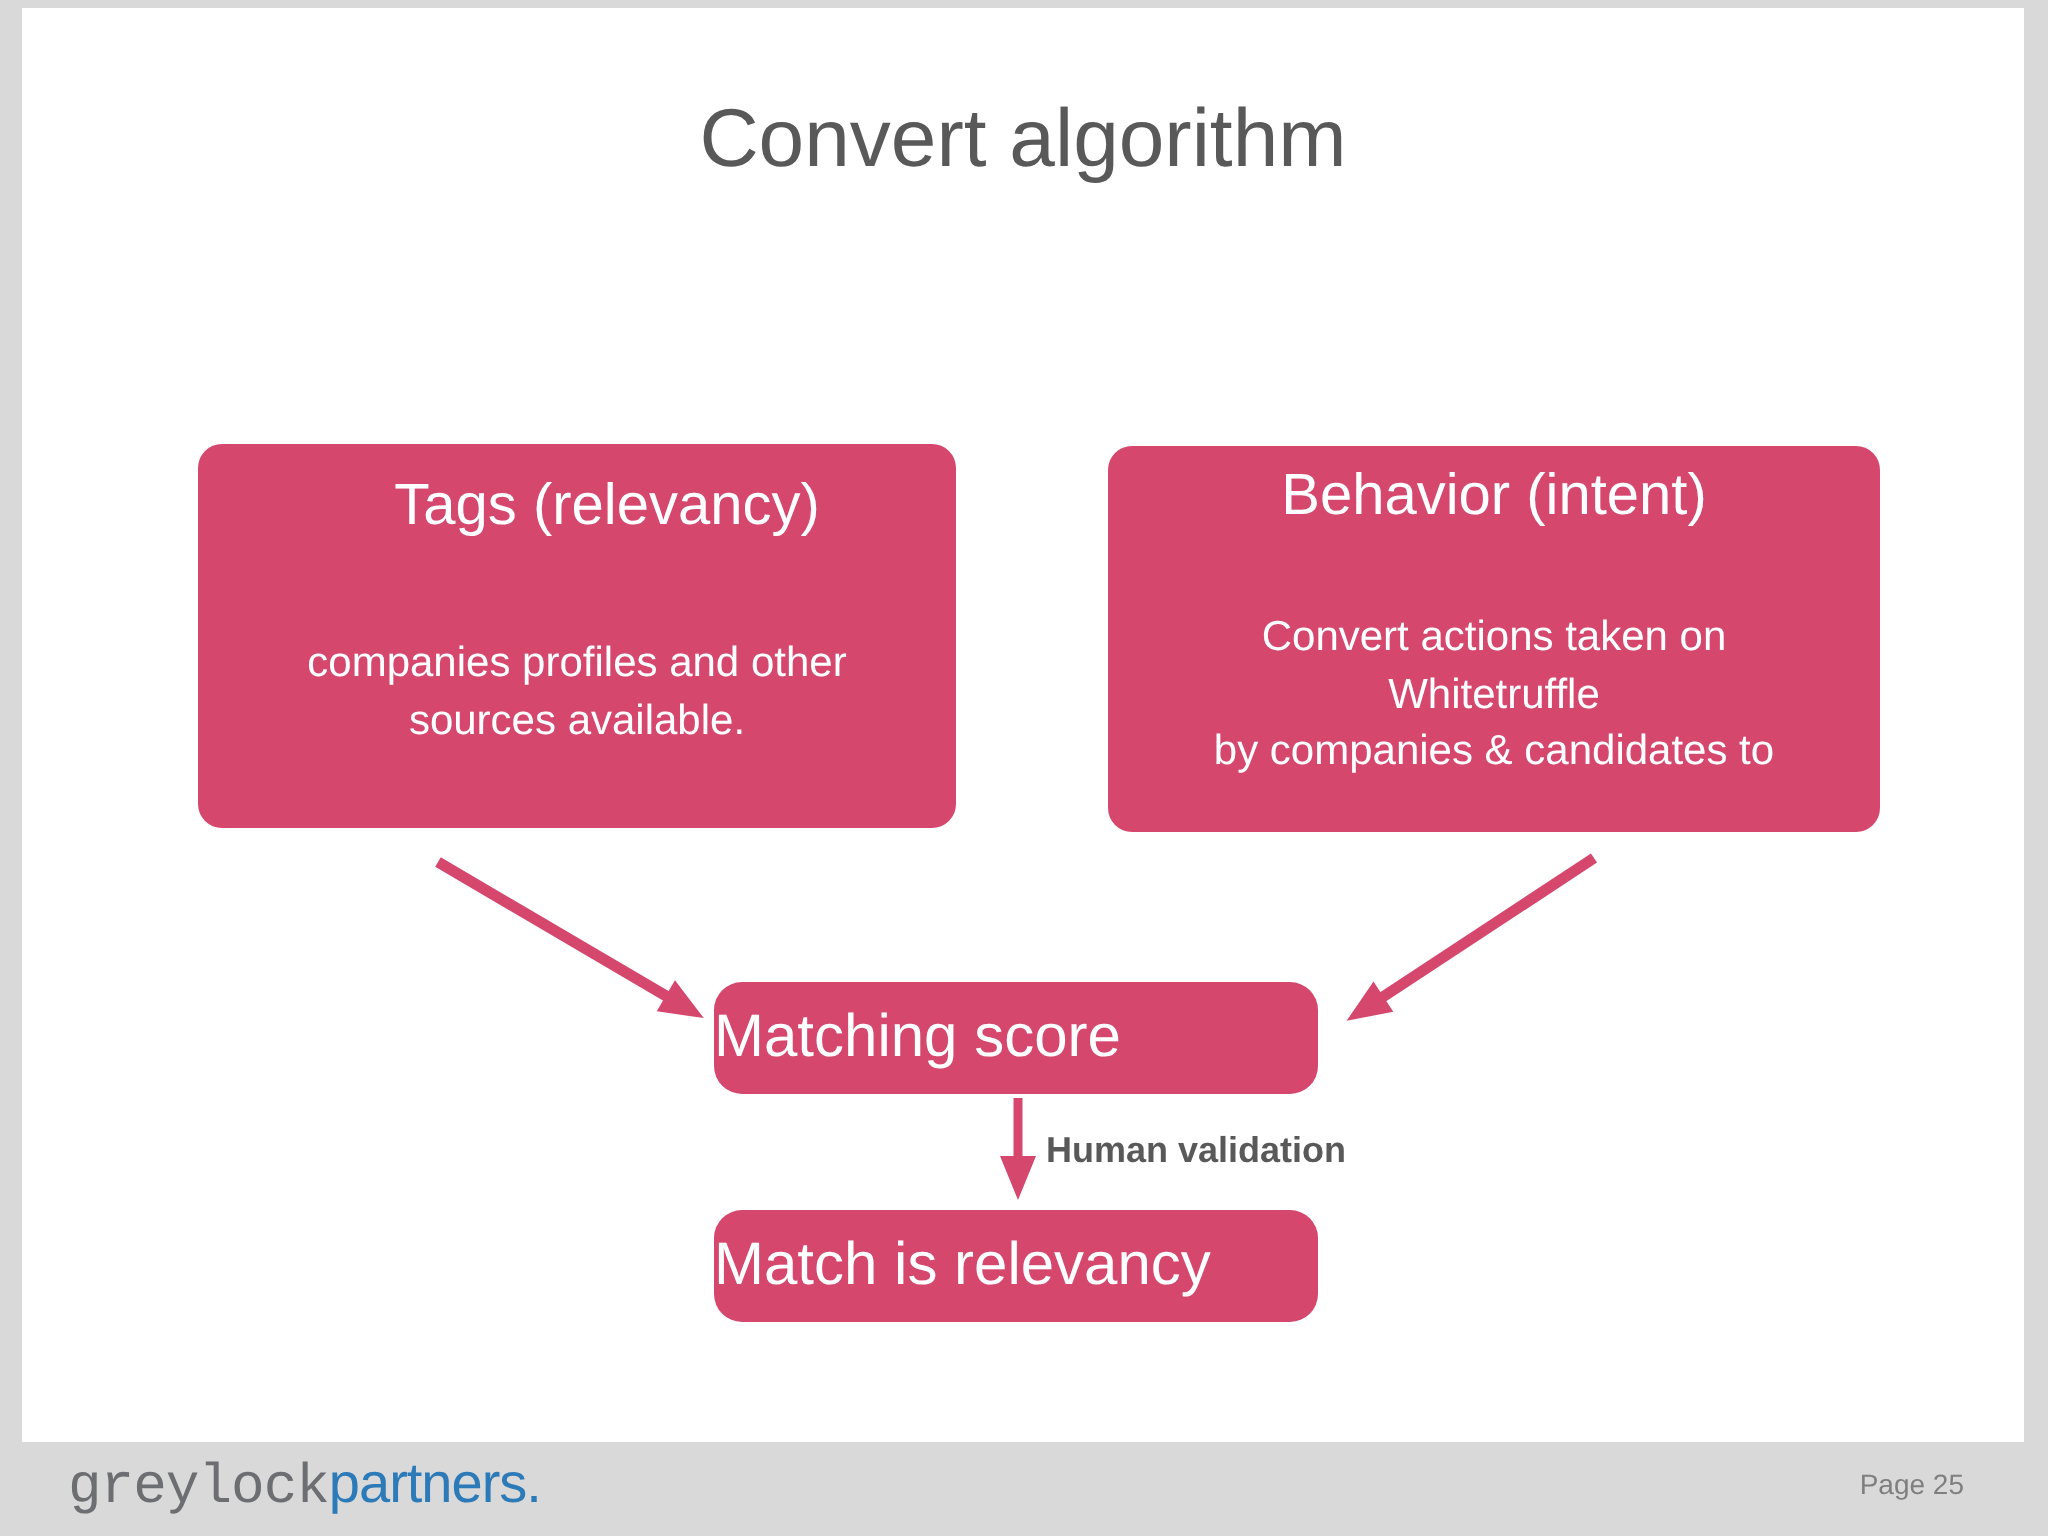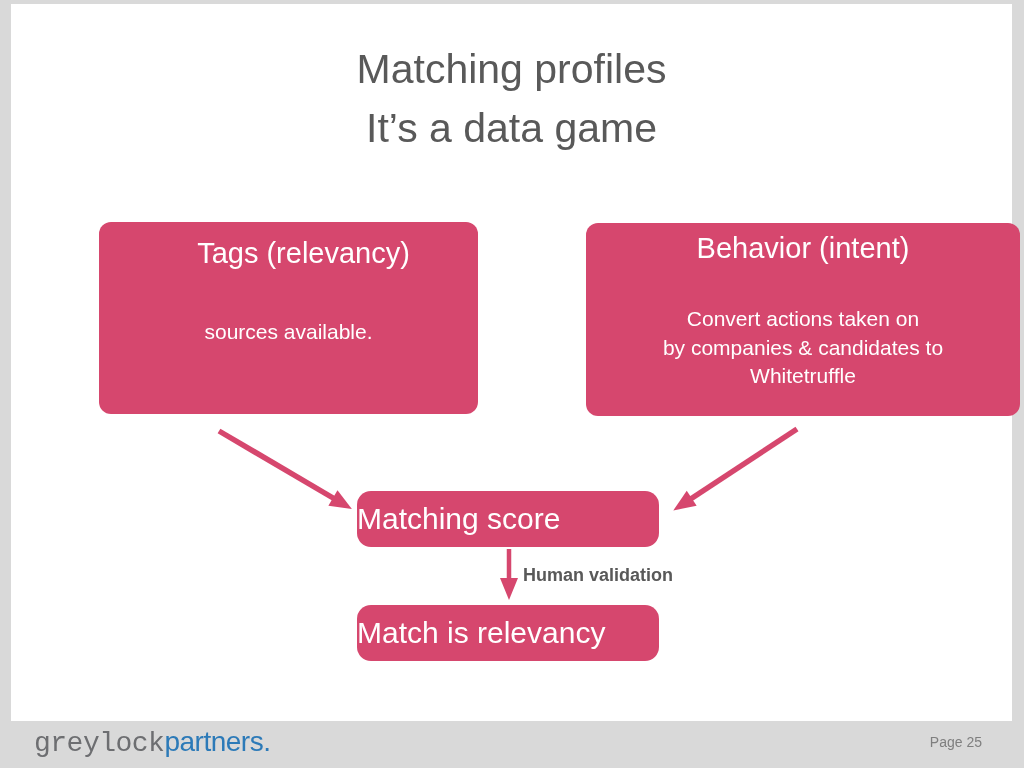--- a/index.html
+++ b/index.html
@@ -15,21 +15,21 @@
   .title {
     position: absolute; left: 11px; top: 40px; width: 1001px;
     text-align: center; font-size: 41px; line-height: 59px;
     color: var(--title-gray, #595959);
   }
   .pink-box {
     position: absolute; background: var(--pink, #d6476e); color: #ffffff;
     border-radius: 12px; text-align: center; overflow: hidden;
   }
   #box-tags { left: 99px; top: 222px; width: 379px; height: 192px; }
-  #box-behavior { left: 554px; top: 223px; width: 434px; height: 193px; margin-left: 32px; }
+  #box-behavior { left: 554px; top: 223px; width: 386px; height: 193px; }
   .box-title { font-size: 29px; line-height: 34px; }
   #box-tags .box-title { margin-top: 14px; margin-left: 30px; }
   #box-behavior .box-title { margin-top: 8px; }
   .box-body { font-size: 21px; line-height: 28.5px; }
   #box-tags .box-body { margin-top: 48px; }
   #box-behavior .box-body { margin-top: 40px; }
   .small-box {
     position: absolute; left: 357px; width: 302px; height: 56px;
     background: var(--pink, #d6476e); border-radius: 14px; color: #ffffff;
     font-size: 30px; line-height: 56px; text-align: left;
@@ -53,37 +53,37 @@
     position: absolute; right: 42px; top: 734px;
     font-size: 14px; color: var(--page-gray, #7f7f7f);
   }
 </style>
 </head>
 <body>
 
 <div class="slide-bg"></div>
 
 <div class="title">
-  <div>Matching profiles</div>
-  <div>It’s a data game</div>
+  <div>Convert algorithm</div>
 </div>
 
 <div class="pink-box" id="box-tags">
   <div class="box-title">Tags (relevancy)</div>
   <div class="box-body">
+    <div>companies profiles and other</div>
     <div>sources available.</div>
   </div>
 </div>
 
 <div class="pink-box" id="box-behavior">
   <div class="box-title">Behavior (intent)</div>
   <div class="box-body">
     <div>Convert actions taken on</div>
+    <div>Whitetruffle</div>
     <div>by companies &amp; candidates to</div>
-    <div>Whitetruffle</div>
   </div>
 </div>
 
 <svg class="arrows" width="1024" height="768" viewBox="0 0 1024 768" aria-hidden="true">
   <defs>
     <marker id="ah" markerUnits="userSpaceOnUse" markerWidth="26" markerHeight="22" refX="15" refY="11" orient="auto">
       <path class="ah" d="M1,2 L23,11 L1,20 Z"></path>
     </marker>
   </defs>
   <line x1="219" y1="431" x2="345" y2="505" stroke-width="5.5" marker-end="url(#ah)"></line>

